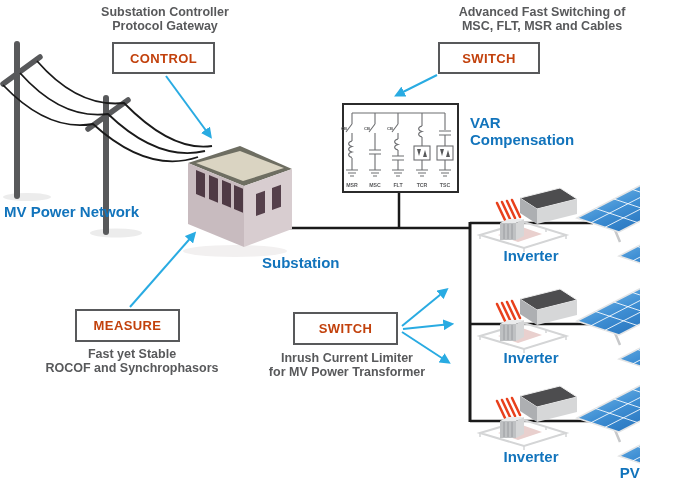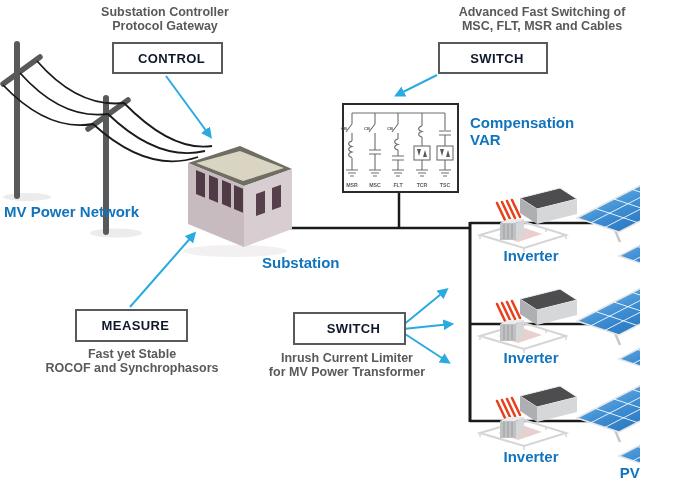--- a/index.html
+++ b/index.html
@@ -8,21 +8,21 @@
     font-family:"Liberation Sans",sans-serif;
   }
   .stage svg{position:absolute;left:0;top:0;}
   .txt{position:absolute;color:#58595B;font-weight:bold;}
   .caption{font-size:12.5px;line-height:14px;text-align:center;}
   .bluelbl{color:#1274BC;font-size:15px;line-height:17px;white-space:nowrap;}
   .ctr{text-align:center;}
   .obox{
     position:absolute;background:#fff;border:2px solid #58595B;
     display:flex;align-items:center;justify-content:center;
-    color:#0f172a;font-weight:bold;font-size:13px;letter-spacing:.4px;padding-left:8px;
+    color:#c2410c;font-weight:bold;font-size:13px;letter-spacing:.4px;
   }
 </style>
 </head>
 <body>
 
 <div class="stage">
 
   <svg width="700" height="483" viewBox="0 0 700 483">
     <defs>
       <marker id="ah" viewBox="0 0 10 10" refX="7" refY="5" markerWidth="5.5" markerHeight="5.5" orient="auto">
@@ -167,22 +167,22 @@
   </div>
   <div class="obox" style="left:112px;top:42px;width:99px;height:28px;">CONTROL</div>
 
   <div class="txt caption" style="left:420px;top:5px;width:180px;margin-left:32px;">
     <div>Advanced Fast Switching of</div>
     <div>MSC, FLT, MSR and Cables</div>
   </div>
   <div class="obox" style="left:438px;top:42px;width:98px;height:28px;">SWITCH</div>
 
   <div class="txt bluelbl" style="left:470px;top:114px;">
+    <div>VAR</div>
     <div>Compensation</div>
-    <div>VAR</div>
   </div>
 
   <div class="txt bluelbl" style="left:4px;top:203px;">MV Power Network</div>
 
   <div class="txt bluelbl" style="left:262px;top:254px;">Substation</div>
 
   <div class="obox" style="left:75px;top:309px;width:101px;height:29px;text-align:center;">MEASURE</div>
   <div class="txt caption" style="left:42px;top:347px;width:180px;">
     <div>Fast yet Stable</div>
     <div>ROCOF and Synchrophasors</div>

